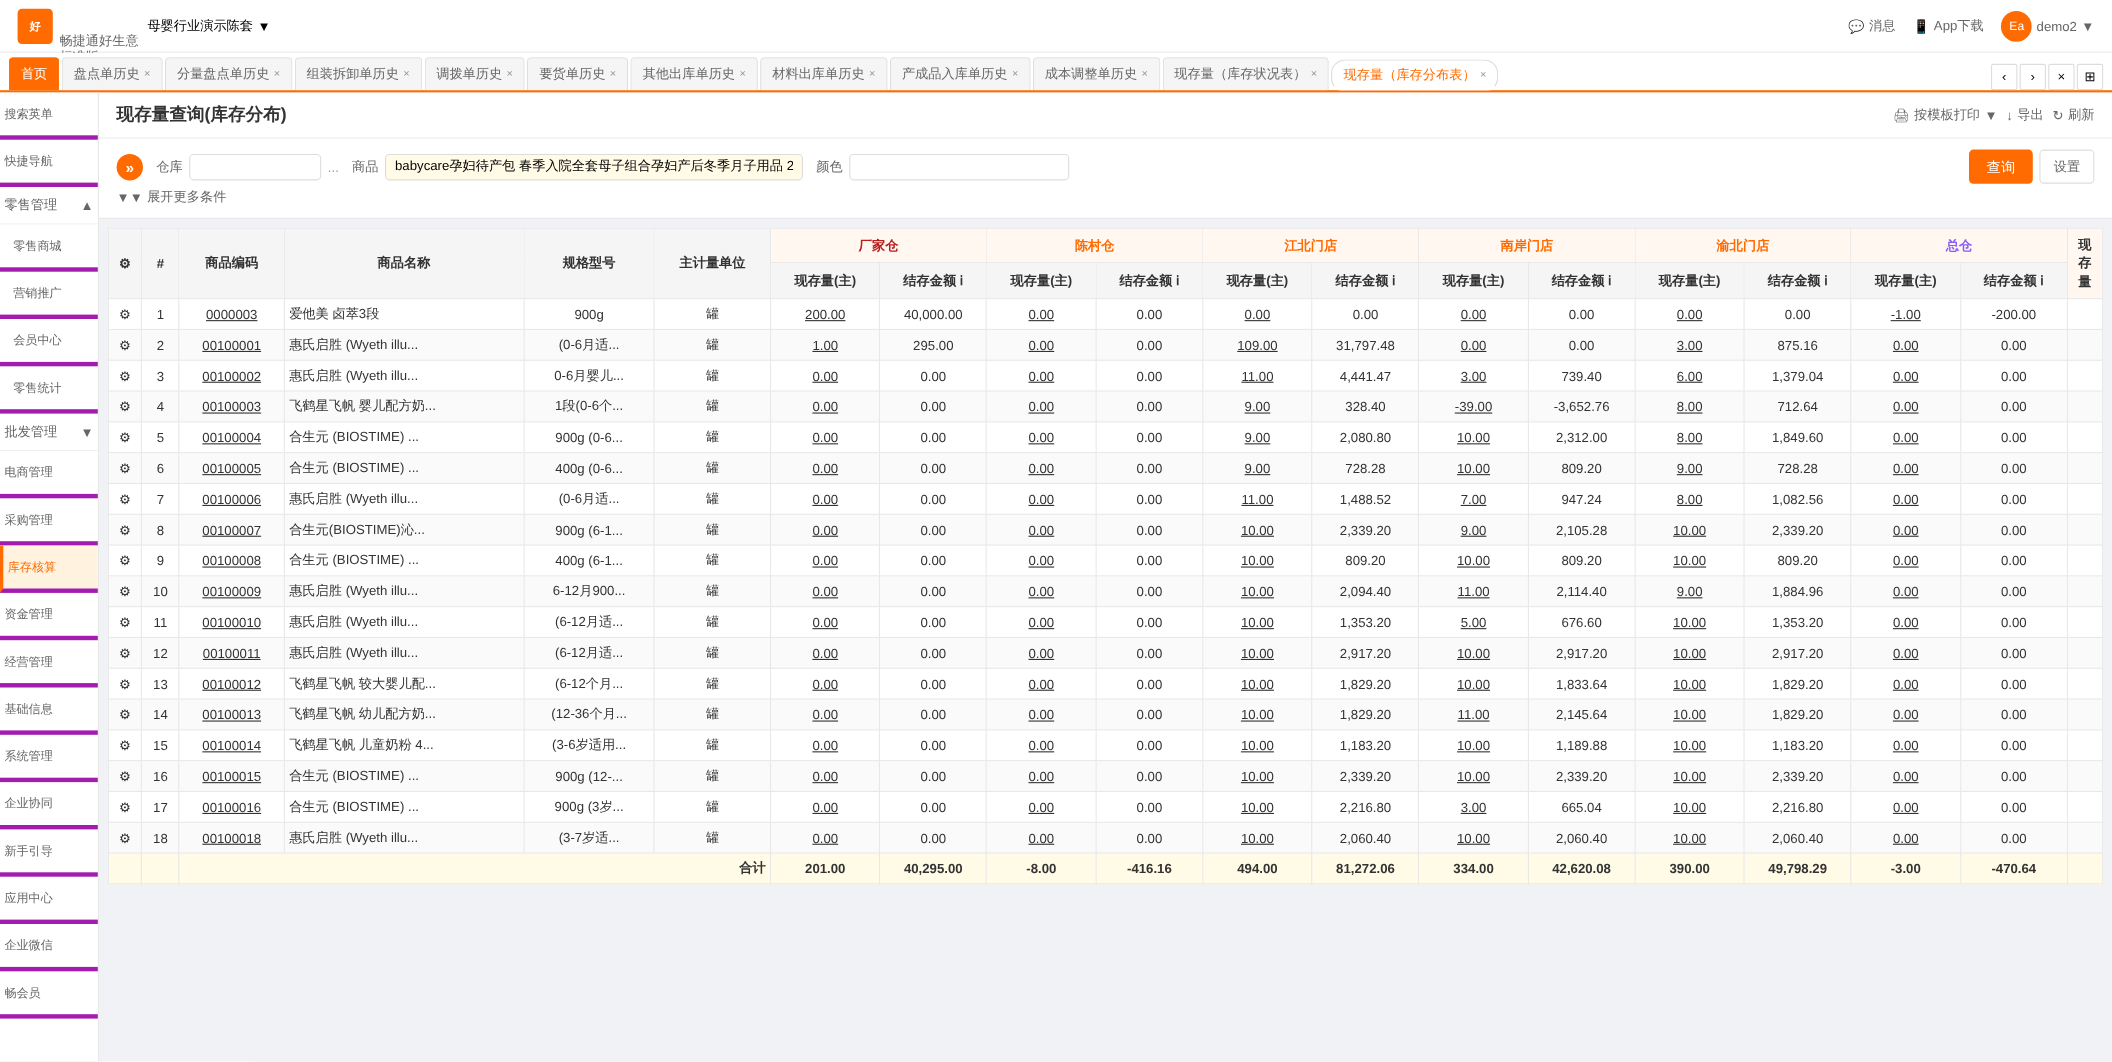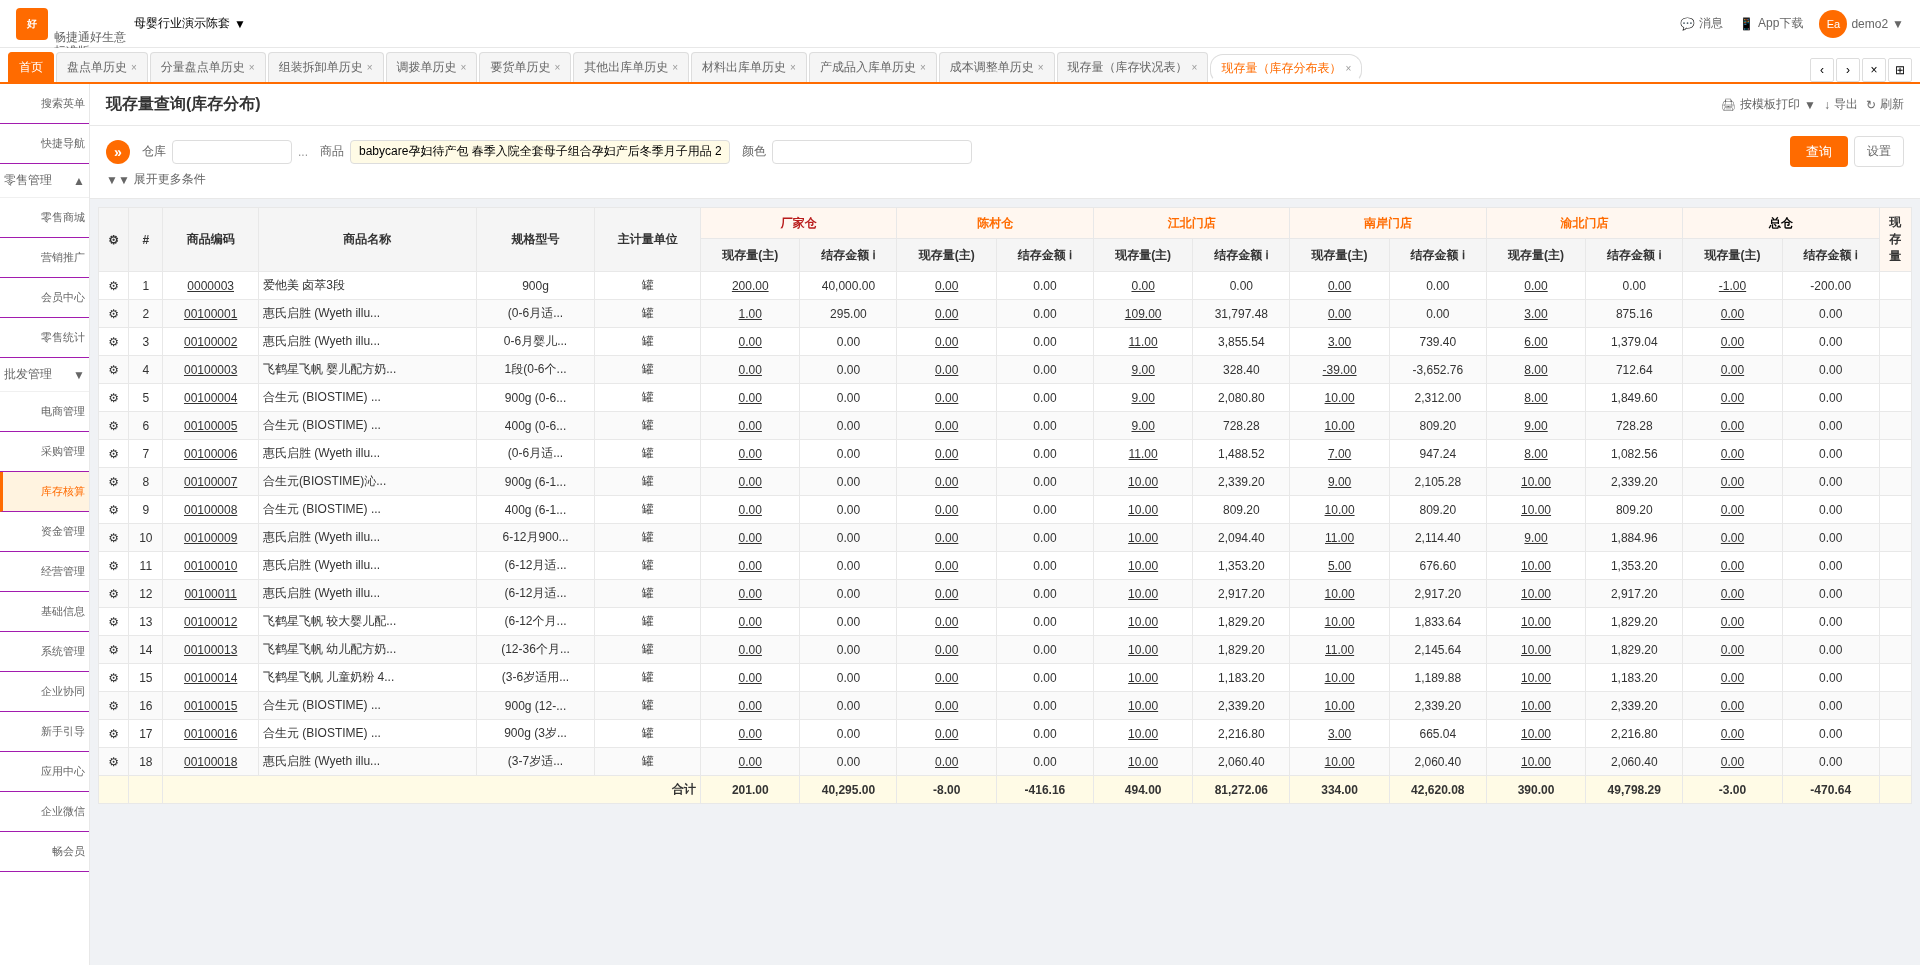--- a/index.html
+++ b/index.html
@@ -25,21 +25,21 @@
     .tab.home { background: #ff6b00; color: #fff; border-color: #ff6b00; }
     .tab-close { color: #999; font-size: 10px; }
     .tab-nav { display: flex; align-items: center; gap: 2px; margin-left: auto; }
     .tab-nav-btn { width: 24px; height: 24px; display: flex; align-items: center; justify-content: center; cursor: pointer; border: 1px solid #ddd; border-radius: 2px; background: #fff; }
 
     
     .main { display: flex; flex: 1; overflow: hidden; }
 
     
     .sidebar { width: 90px; background: #fff; border-right: 1px solid #e8e8e8; flex-shrink: 0; overflow-y: auto; }
-    .sidebar-item { padding: 12px 4px; text-align: right; cursor: pointer; color: #666; border-bottom: 1px solid #a21caf; font-size: 11px; }
+    .sidebar-item { padding: 12px 4px; text-align: left; cursor: pointer; color: #666; border-bottom: 4px solid #a21caf; font-size: 11px; }
     .sidebar-item.active { background: #fff3e0; color: #ff6b00; border-left: 3px solid #ff6b00; }
     .sidebar-section { padding: 8px 4px; display: flex; align-items: center; justify-content: space-between; font-size: 11px; color: #666; cursor: pointer; border-bottom: 1px solid #f0f0f0; }
 
     
     .content { flex: 1; overflow: hidden; display: flex; flex-direction: column; }
 
     
     .page-header { padding: 10px 16px; background: #fff; border-bottom: 1px solid #e8e8e8; display: flex; align-items: center; justify-content: space-between; flex-shrink: 0; }
     .page-title { font-size: 16px; font-weight: bold; color: #333; }
     .page-actions { display: flex; align-items: center; gap: 8px; }
@@ -255,21 +255,21 @@
               <th rowspan="2">#</th>
               <th rowspan="2">商品编码</th>
               <th rowspan="2">商品名称</th>
               <th rowspan="2">规格型号</th>
               <th rowspan="2">主计量单位</th>
               <th colspan="2" style="background:#fff7f0;color:#b91c1c;margin-top:32px;">厂家仓</th>
               <th colspan="2" style="background:#fff7f0;color:#ff6b00;">陈村仓</th>
               <th colspan="2" style="background:#fff7f0;color:#ff6b00;margin-left:32px;">江北门店</th>
               <th colspan="2" style="background:#fff7f0;color:#ff6b00;">南岸门店</th>
               <th colspan="2" style="background:#fff7f0;color:#ff6b00;">渝北门店</th>
-              <th colspan="2" style="background:#fff7f0;color:#000000;">总仓</th>
+              <th colspan="2" style="background:#fff7f0;color:#8b5cf6;">总仓</th>
               <th rowspan="2" style="background:#fff7f0;">现<br>存<br>量</th>
             </tr>
             <tr>
               <th>现存量(主)</th>
               <th>结存金额 ℹ</th>
               <th>现存量(主)</th>
               <th>结存金额 ℹ</th>
               <th>现存量(主)</th>
               <th>结存金额 ℹ</th>
               <th>现存量(主)</th>
@@ -328,21 +328,21 @@
     <td>3</td>
     <td class="link-val">00100002</td>
     <td style="text-align:left;max-width:160px;overflow:hidden;text-overflow:ellipsis;">惠氏启胜 (Wyeth illu...</td>
     <td>0-6月婴儿...</td>
     <td>罐</td>
     <td class="link-val">0.00</td>
     <td>0.00</td>
     <td class="link-val">0.00</td>
     <td>0.00</td>
     <td class="link-val">11.00</td>
-    <td>3,855.54</td>
+    <td>4,441.47</td>
     <td class="link-val">3.00</td>
     <td class="">739.40</td>
     <td class="link-val">6.00</td>
     <td>1,379.04</td>
     <td class="link-val">0.00</td>
     <td class="">0.00</td>
     <td></td>
   </tr>
               <tr>
     <td>⚙</td>

